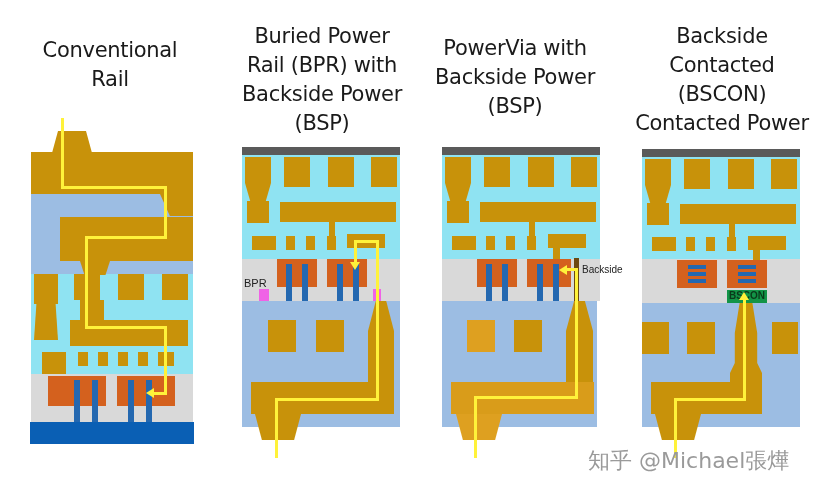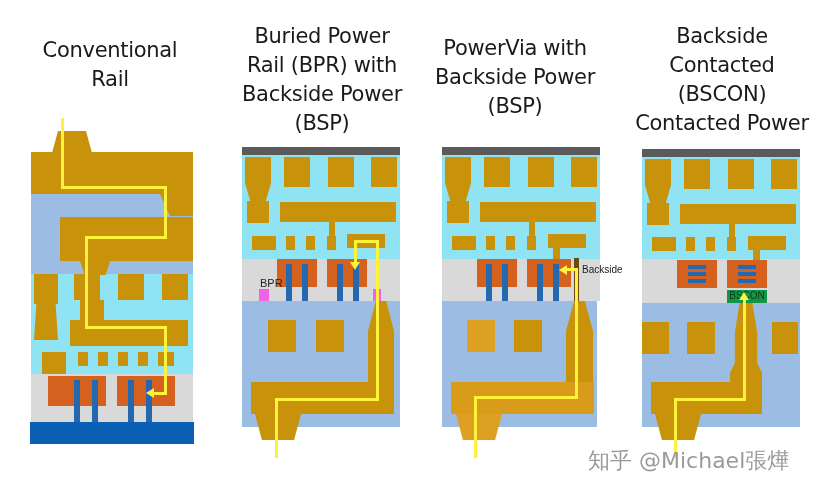--- a/index.html
+++ b/index.html
@@ -12,21 +12,21 @@
   .lblue { background:#9cbde3; }
   .grey { background:#d9d9d9; }
   .dgrey { background:#5a5a5a; }
   .orange { background:#d4611e; }
   .blue { background:#2468b0; }
   .dblue { background:#0a5fb4; }
   .pink { background:#f062e6; }
   .green { background:#139447; }
   .wire { position:absolute; background:#fff23a; }
   .lbl { position:absolute; font-size:11px; color:#222; font-family:"Liberation Sans", sans-serif; }
-  .bscon-lbl { position:absolute; font-size:10px; font-weight:normal; color:#0a3a1a; font-family:"Liberation Sans", sans-serif; text-align:center; }
+  .bscon-lbl { position:absolute; font-size:10px; font-weight:bold; color:#0a3a1a; font-family:"Liberation Sans", sans-serif; text-align:center; }
   .watermark { position:absolute; font-size:22px; color:#9a9a9a; font-family:"DejaVu Sans", sans-serif; }
 </style>
 </head>
 <body>
 
 <div class="title" style="left:20px; top:36px; width:180px;">Conventional
 Rail</div>
 <div class="title" style="left:232px; top:22px; width:180px;">Buried Power
 Rail (BPR) with
 Backside Power
@@ -105,21 +105,21 @@
   <div class="r gold" style="left:347px; top:234px; width:38px; height:14px;"></div>
 
   <div class="r orange" style="left:277px; top:259px; width:40px; height:28px;"></div>
   <div class="r orange" style="left:327px; top:259px; width:40px; height:28px;"></div>
   <div class="r blue" style="left:286px; top:264px; width:6px; height:37px;"></div>
   <div class="r blue" style="left:302px; top:264px; width:6px; height:37px;"></div>
   <div class="r blue" style="left:337px; top:264px; width:6px; height:37px;"></div>
   <div class="r blue" style="left:353px; top:264px; width:6px; height:37px;"></div>
   <div class="r pink" style="left:259px; top:289px; width:10px; height:12px;"></div>
   <div class="r pink" style="left:373px; top:289px; width:8px; height:12px;"></div>
-  <div class="lbl" style="left:260px; top:277px;">BPR</div>
+  <div class="lbl" style="left:244px; top:277px;">BPR</div>
 
   <div class="r gold" style="left:268px; top:320px; width:28px; height:32px;"></div>
   <div class="r gold" style="left:316px; top:320px; width:28px; height:32px;"></div>
   <div class="r gold" style="left:368px; top:301px; width:26px; height:100px; clip-path:polygon(30% 0,70% 0,100% 30%,100% 100%,0 100%,0 30%);"></div>
   <div class="r gold" style="left:251px; top:382px; width:143px; height:32px;"></div>
   <div class="r gold" style="left:255px; top:414px; width:46px; height:26px; clip-path:polygon(0 0,100% 0,85% 100%,15% 100%);"></div>
 
   <div class="wire" style="left:275px; top:398px; width:3px; height:60px;"></div>
   <div class="wire" style="left:275px; top:398px; width:104px; height:3px;"></div>
   <div class="wire" style="left:376px; top:240px; width:3px; height:161px;"></div>

